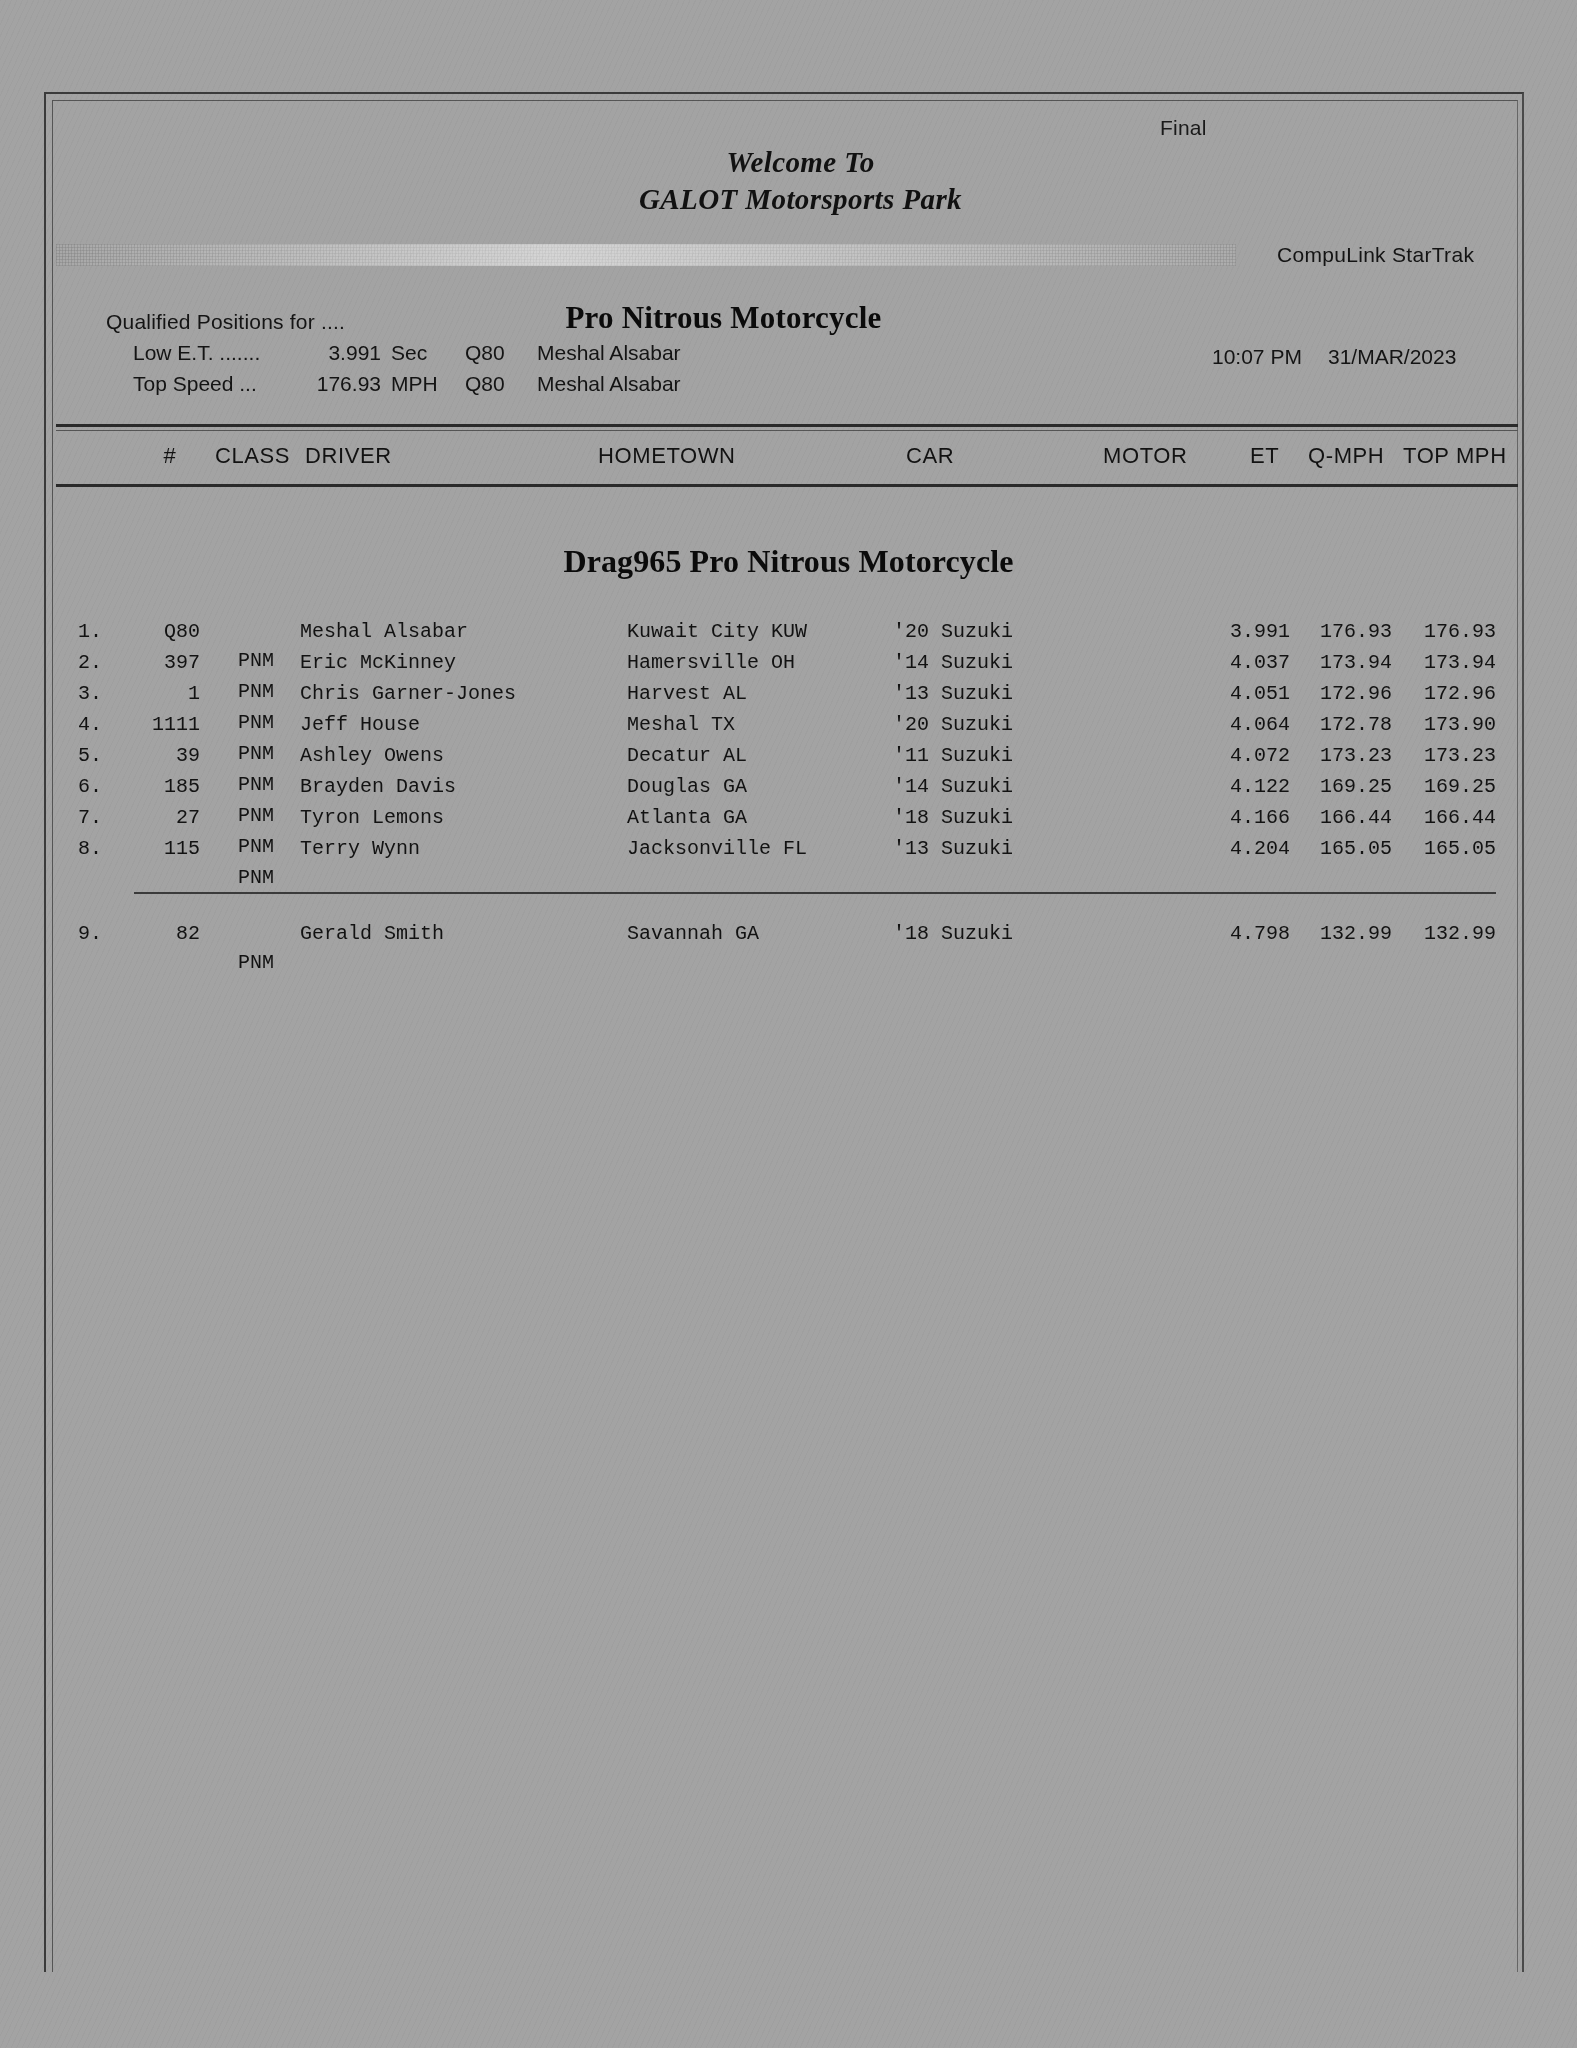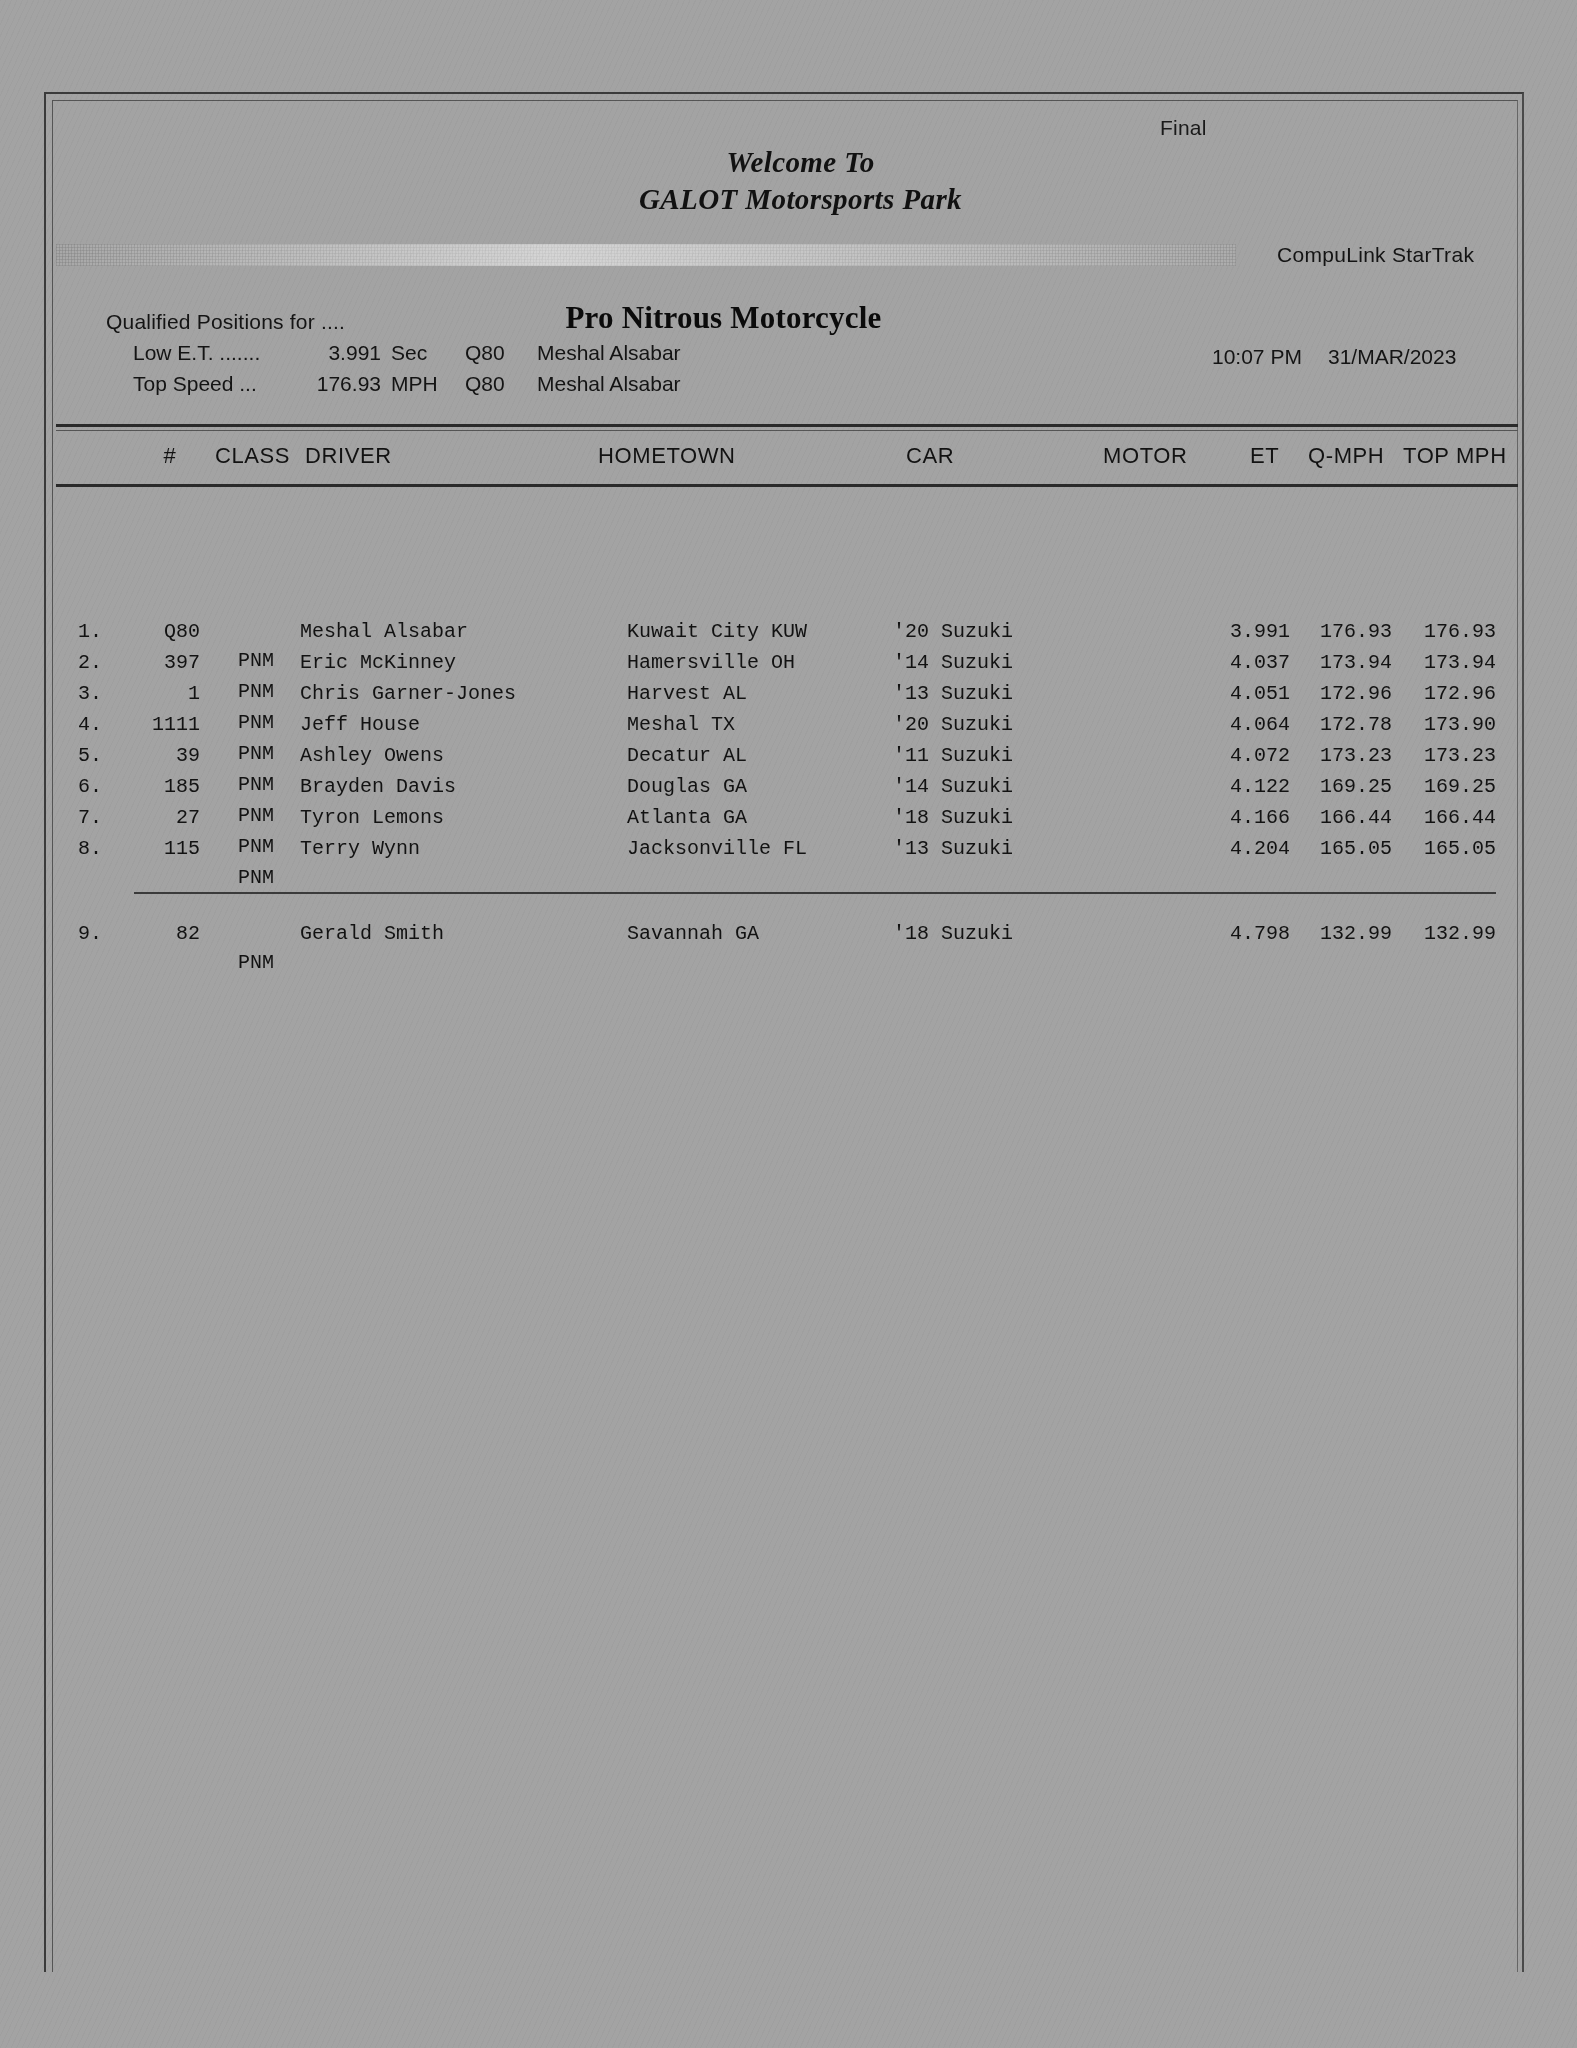--- a/index.html
+++ b/index.html
@@ -304,20 +304,21 @@
     <span style="left:215px">CLASS</span>
     <span style="left:305px">DRIVER</span>
     <span style="left:598px">HOMETOWN</span>
     <span style="left:906px">CAR</span>
     <span style="left:1103px">MOTOR</span>
     <span style="left:1250px">ET</span>
     <span style="left:1308px">Q-MPH</span>
     <span style="left:1403px">TOP MPH</span>
   </div>
 
+  <div class="section-title">Drag965 Pro Nitrous Motorcycle</div>
 
   <div class="results">
 
     <div id="qualified-rows">
         <div class="res-row">
           <span class="c-pos">1.</span>
           <span class="c-num">Q80</span>
           <span class="c-class">PNM</span>
           <span class="c-drv">Meshal Alsabar</span>
           <span class="c-town">Kuwait City  KUW</span>

